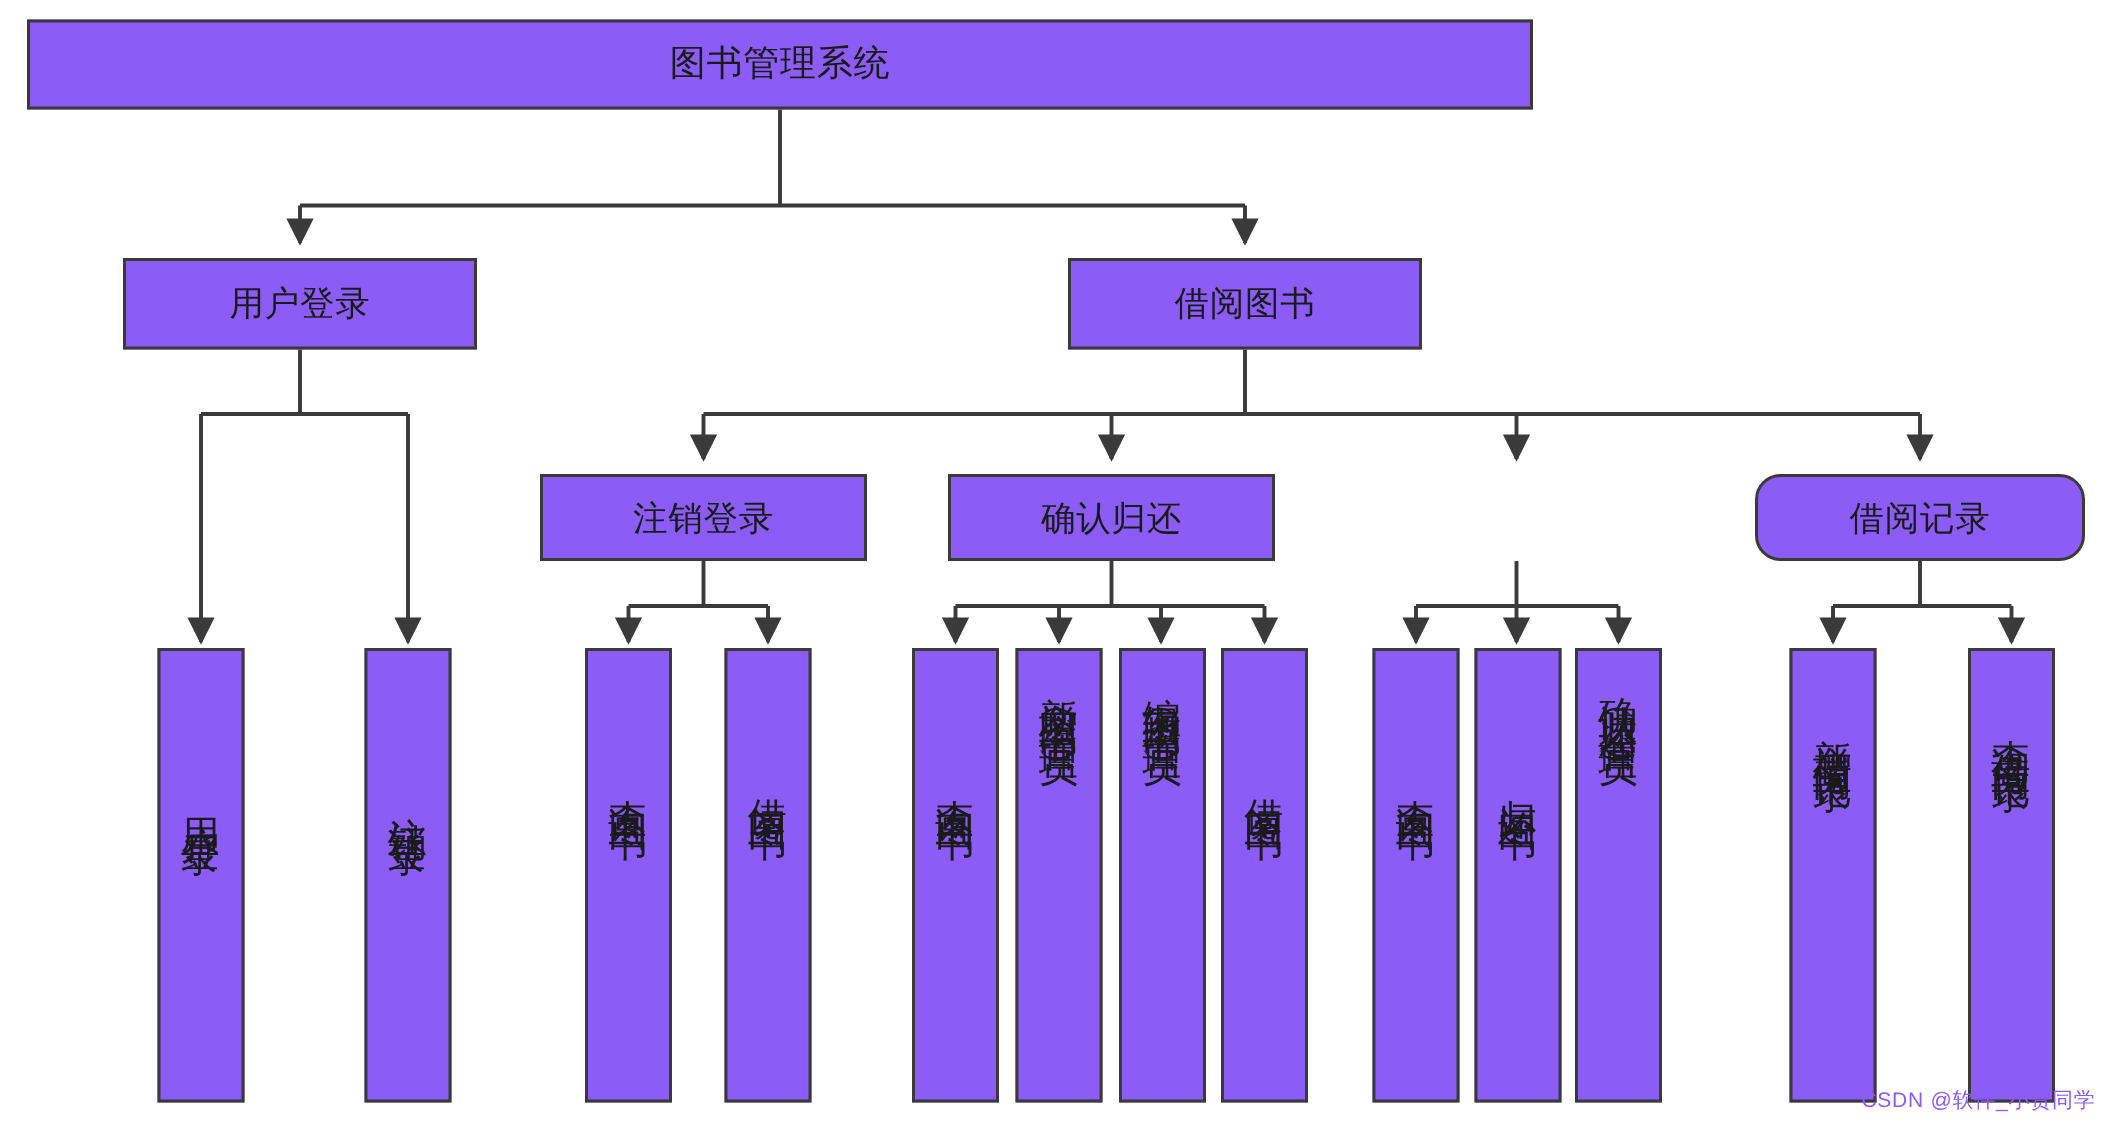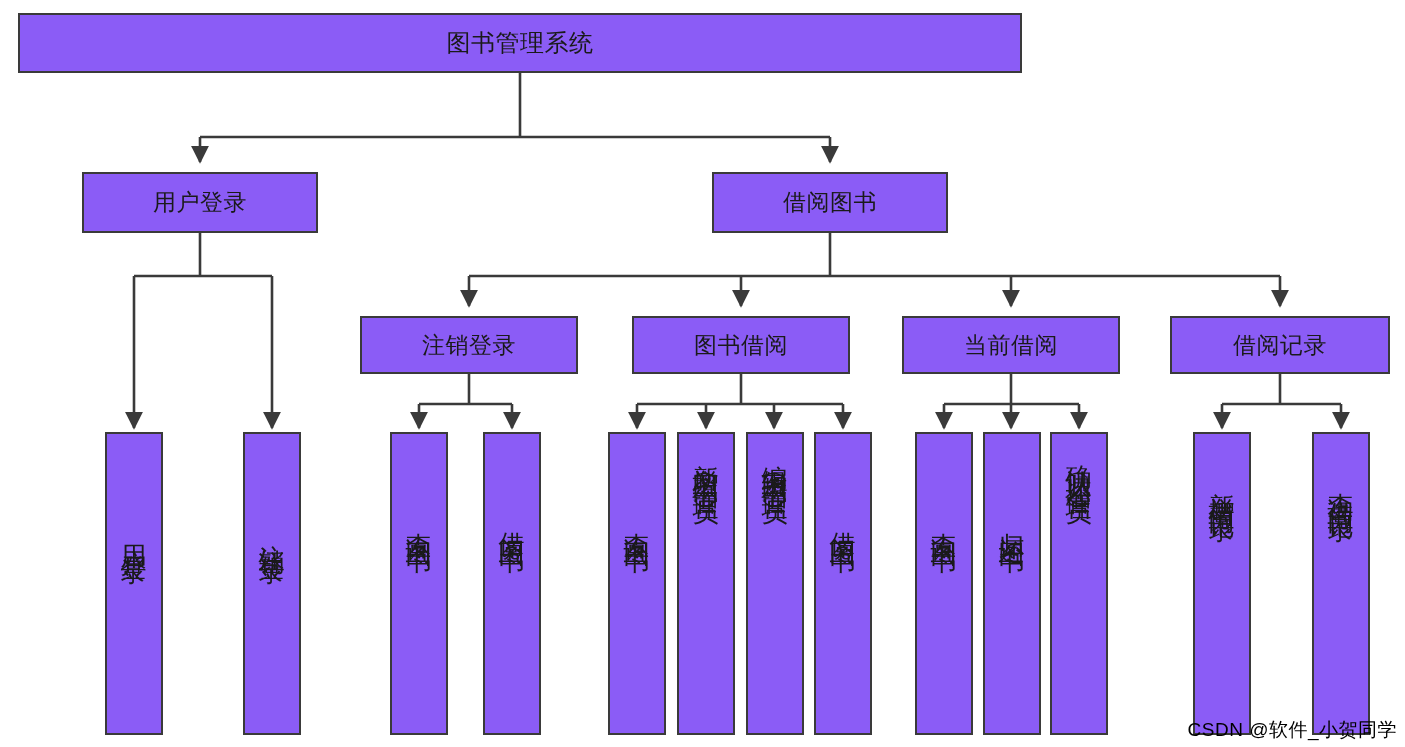--- a/index.html
+++ b/index.html
@@ -58,22 +58,22 @@
     text-orientation: upright;
     font-size: 26px;
     letter-spacing: 5px;
     line-height: 1;
     white-space: nowrap;
   }
   .watermark {
     position: absolute;
     right: 8px;
     bottom: 4px;
-    font-size: 19px;
-    color: #000000;
+    font-size: 14px;
+    color: #8b5cf6;
     white-space: nowrap;
     letter-spacing: 0.5px;
   }
 </style>
 </head>
 <body>
 
 <div id="canvas">
 
   <svg class="wires" viewBox="0 0 1405 747" xmlns="http://www.w3.org/2000/svg">
@@ -134,26 +134,23 @@
     <span class="lbl">用户登录</span>
   </div>
   <div class="node h-node" style="left:712px; top:172px; width:236px; height:61px;">
     <span class="lbl">借阅图书</span>
   </div>
 
   <div class="node h-node" style="left:360px; top:316px; width:218px; height:58px;">
     <span class="lbl">注销登录</span>
   </div>
   <div class="node h-node" style="left:632px; top:316px; width:218px; height:58px;">
-    <span class="lbl">图书借阅</span>
+    <span class="lbl">确认归还</span>
   </div>
-  <div class="node h-node" style="left:902px; top:316px; width:218px; height:58px;">
-    <span class="lbl">当前借阅</span>
-  </div>
-  <div class="node h-node" style="left:1170px; top:316px; width:220px; height:58px;">
+  <div class="node h-node" style="left:1170px; top:316px; width:220px; height:58px;border-radius:17px;">
     <span class="lbl">借阅记录</span>
   </div>
 
   <div class="node v-node" style="left:105px; top:432px; width:58px; height:303px;">
     <span class="lbl" style="margin-top:80px;">用户登录</span>
   </div>
   <div class="node v-node" style="left:243px; top:432px; width:58px; height:303px;">
     <span class="lbl" style="margin-top:80px;">注销登录</span>
   </div>
 

